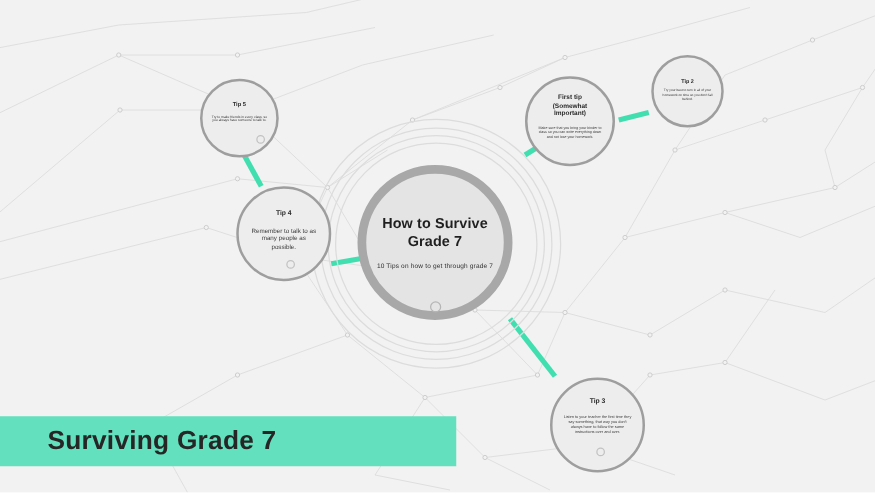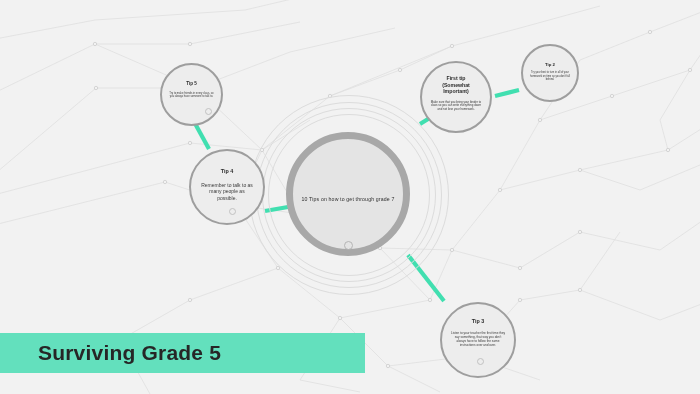--- a/index.html
+++ b/index.html
@@ -237,20 +237,24 @@
       <line x1="441" y1="111" x2="420" y2="124"></line>
     </g>
   </svg>
 
   <div class="hub-halo" style="left:268px;  top:114px;  width:160px; height:160px;"></div>
   <div class="hub-halo" style="left:262px;  top:108px;  width:172px; height:172px;"></div>
   <div class="hub-halo" style="left:256px;  top:102px;  width:184px; height:184px;"></div>
   <div class="hub-halo" style="left:249px;  top:95px;   width:198px; height:198px;"></div>
 
   <div id="hub">
+    <div class="hub-title">
+      <div>How to Survive</div>
+      <div>Grade 7</div>
+    </div>
     <div class="hub-sub">10 Tips on how to get through grade 7</div>
   </div>
   <div class="hub-dot" style="left:344px; top:241px;"></div>
 
   <div class="bubble" id="bubble-tip5">
     <div class="b-title">Tip 5</div>
     <div class="b-body">Try to make friends in every class, so you always have someone to talk to.</div>
   </div>
   <div class="node-dot" style="left:205px; top:108px;"></div>
 
@@ -274,16 +278,16 @@
     <div class="b-body">Try your best to turn in all of your homework on time so you don't fall behind.</div>
   </div>
 
   <div class="bubble" id="bubble-tip3">
     <div class="b-title">Tip 3</div>
     <div class="b-body">Listen to your teacher the first time they say something, that way you don't always have to follow the same instructions over and over.</div>
   </div>
   <div class="node-dot" style="left:477px; top:358px;"></div>
 
   <div id="banner">
-    <div class="banner-text">Surviving Grade 5</div>
+    <div class="banner-text">Surviving Grade 7</div>
   </div>
 
 </div>
 
 </body></html>

